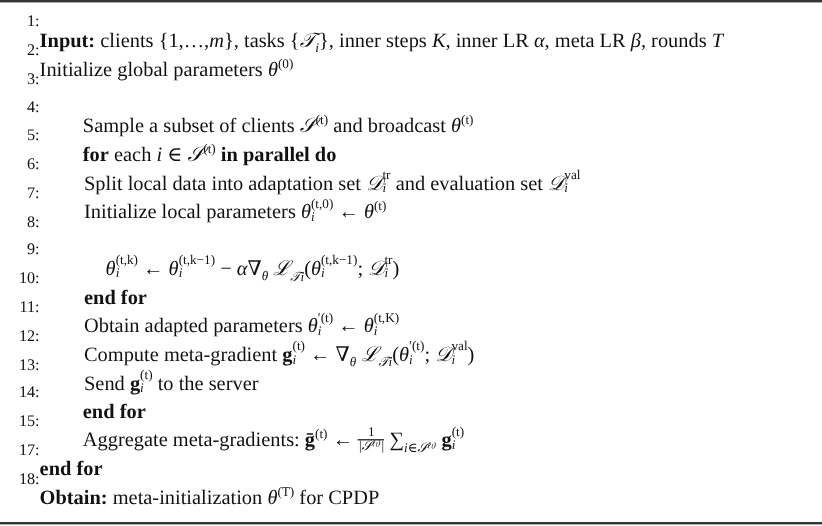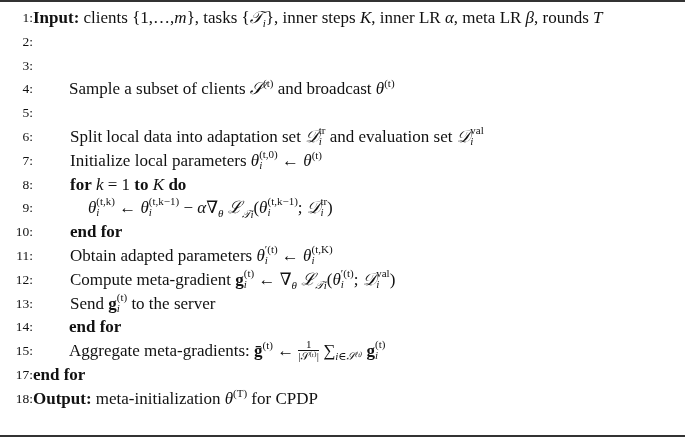--- a/index.html
+++ b/index.html
@@ -12,92 +12,95 @@
   .rule-bottom { position: absolute; left: 0; top: 435px; width: 685px; height: 2px; background: #333; }
   .algo { position: absolute; left: 0; top: 6px; width: 685px; }
   .line {
     position: relative; height: 23.8px; line-height: 23.8px;
     font-size: 17px; white-space: nowrap;
   }
   .num {
     position: absolute; left: 3px; width: 30px; text-align: right;
     font-size: 13.5px;
   }
-  .content { position: absolute; top: 0; }
+  .content { position: absolute; top: 16px; }
   .ind0 { left: 33px; }
   .ind1 { left: 51px; margin-left: 18px; }
   .ind2 { left: 70px; }
   .ind3 { left: 88px; }
   b { font-weight: bold; }
   i.m { font-style: italic; }
   sup, sub { font-size: 11px; line-height: 0; }
   .supsub { display: inline-block; vertical-align: middle; line-height: 1; position: relative; top: -2px; }
   .supsub .s1 { display: block; font-size: 11px; }
   .supsub .s2 { display: block; font-size: 11px; font-style: italic; }
   .cal { font-family: "DejaVu Serif", serif; font-style: italic; }
   .frac { display: inline-block; vertical-align: middle; text-align: center; font-size: 11px; line-height: 1; position: relative; top: -2px; }
   .frac .n { display: block; border-bottom: 1px solid #111; padding: 0 2px; }
-  .frac .d { display: block; }
+  .frac .d { display: block; font-style: italic; }
 </style>
 </head>
 <body>
 
 <div class="rule-top"></div>
 
 <div class="algo">
 
   <div class="line">
     <span class="num">1:</span>
     <span class="content ind0">
       <b>Input:</b>
       <span>clients {1,…,</span><i class="m">m</i><span>}, tasks {</span><span class="cal">𝒯</span><sub><i>i</i></sub><span>}, inner steps </span><i class="m">K</i><span>, inner LR </span><i class="m">α</i><span>, meta LR </span><i class="m">β</i><span>, rounds </span><i class="m">T</i>
     </span>
   </div>
 
   <div class="line">
     <span class="num">2:</span>
+    <span class="content ind0">
+      <span>Initialize global parameters </span><i class="m">θ</i><sup>(0)</sup>
+    </span>
   </div>
 
   <div class="line">
     <span class="num">3:</span>
   </div>
 
   <div class="line">
     <span class="num">4:</span>
     <span class="content ind1">
       <span>Sample a subset of clients </span><span class="cal">𝒮</span><sup>(t)</sup><span> and broadcast </span><i class="m">θ</i><sup>(t)</sup>
     </span>
   </div>
 
   <div class="line">
     <span class="num">5:</span>
+    <span class="content ind1">
+      <b>for</b>
+      <span>each</span>
+      <i class="m">i</i><span> ∈ </span><span class="cal">𝒮</span><sup>(t)</sup>
+      <b>in parallel do</b>
+    </span>
   </div>
 
   <div class="line">
     <span class="num">6:</span>
     <span class="content ind2">
       <span>Split local data into adaptation set </span><span class="cal">𝒟</span><span class="supsub"><span class="s1" style="font-style:normal">tr</span><span class="s2">i</span></span><span> and evaluation set </span><span class="cal">𝒟</span><span class="supsub"><span class="s1" style="font-style:normal">val</span><span class="s2">i</span></span>
     </span>
   </div>
 
   <div class="line">
     <span class="num">7:</span>
     <span class="content ind2">
       <span>Initialize local parameters </span><i class="m">θ</i><span class="supsub"><span class="s1">(t,0)</span><span class="s2">i</span></span><span> ← </span><i class="m">θ</i><sup>(t)</sup>
     </span>
   </div>
 
   <div class="line">
     <span class="num">8:</span>
-    <span class="content ind2">
-      <b>for</b>
-      <i class="m">k</i><span> = 1 </span><b>to</b>
-      <i class="m">K</i>
-      <b>do</b>
-    </span>
   </div>
 
   <div class="line">
     <span class="num">9:</span>
     <span class="content ind3">
       <i class="m">θ</i><span class="supsub"><span class="s1">(t,k)</span><span class="s2">i</span></span><span> ← </span><i class="m">θ</i><span class="supsub"><span class="s1">(t,k−1)</span><span class="s2">i</span></span><span> − </span><i class="m">α</i><span>∇</span><sub><i>θ</i></sub>
       <span class="cal">ℒ</span><sub><span class="cal">𝒯</span><i>i</i></sub><span>(</span><i class="m">θ</i><span class="supsub"><span class="s1">(t,k−1)</span><span class="s2">i</span></span><span>; </span><span class="cal">𝒟</span><span class="supsub"><span class="s1" style="font-style:normal">tr</span><span class="s2">i</span></span><span>)</span>
     </span>
   </div>
 
@@ -150,20 +153,20 @@
   <div class="line">
     <span class="num">17:</span>
     <span class="content ind0">
       <b>end for</b>
     </span>
   </div>
 
   <div class="line">
     <span class="num">18:</span>
     <span class="content ind0">
-      <b>Output:</b>
+      <b>Obtain:</b>
       <span>meta-initialization </span><i class="m">θ</i><sup>(T)</sup><span> for CPDP</span>
     </span>
   </div>
 
 </div>
 
 <div class="rule-bottom"></div>
 
 </body></html>

